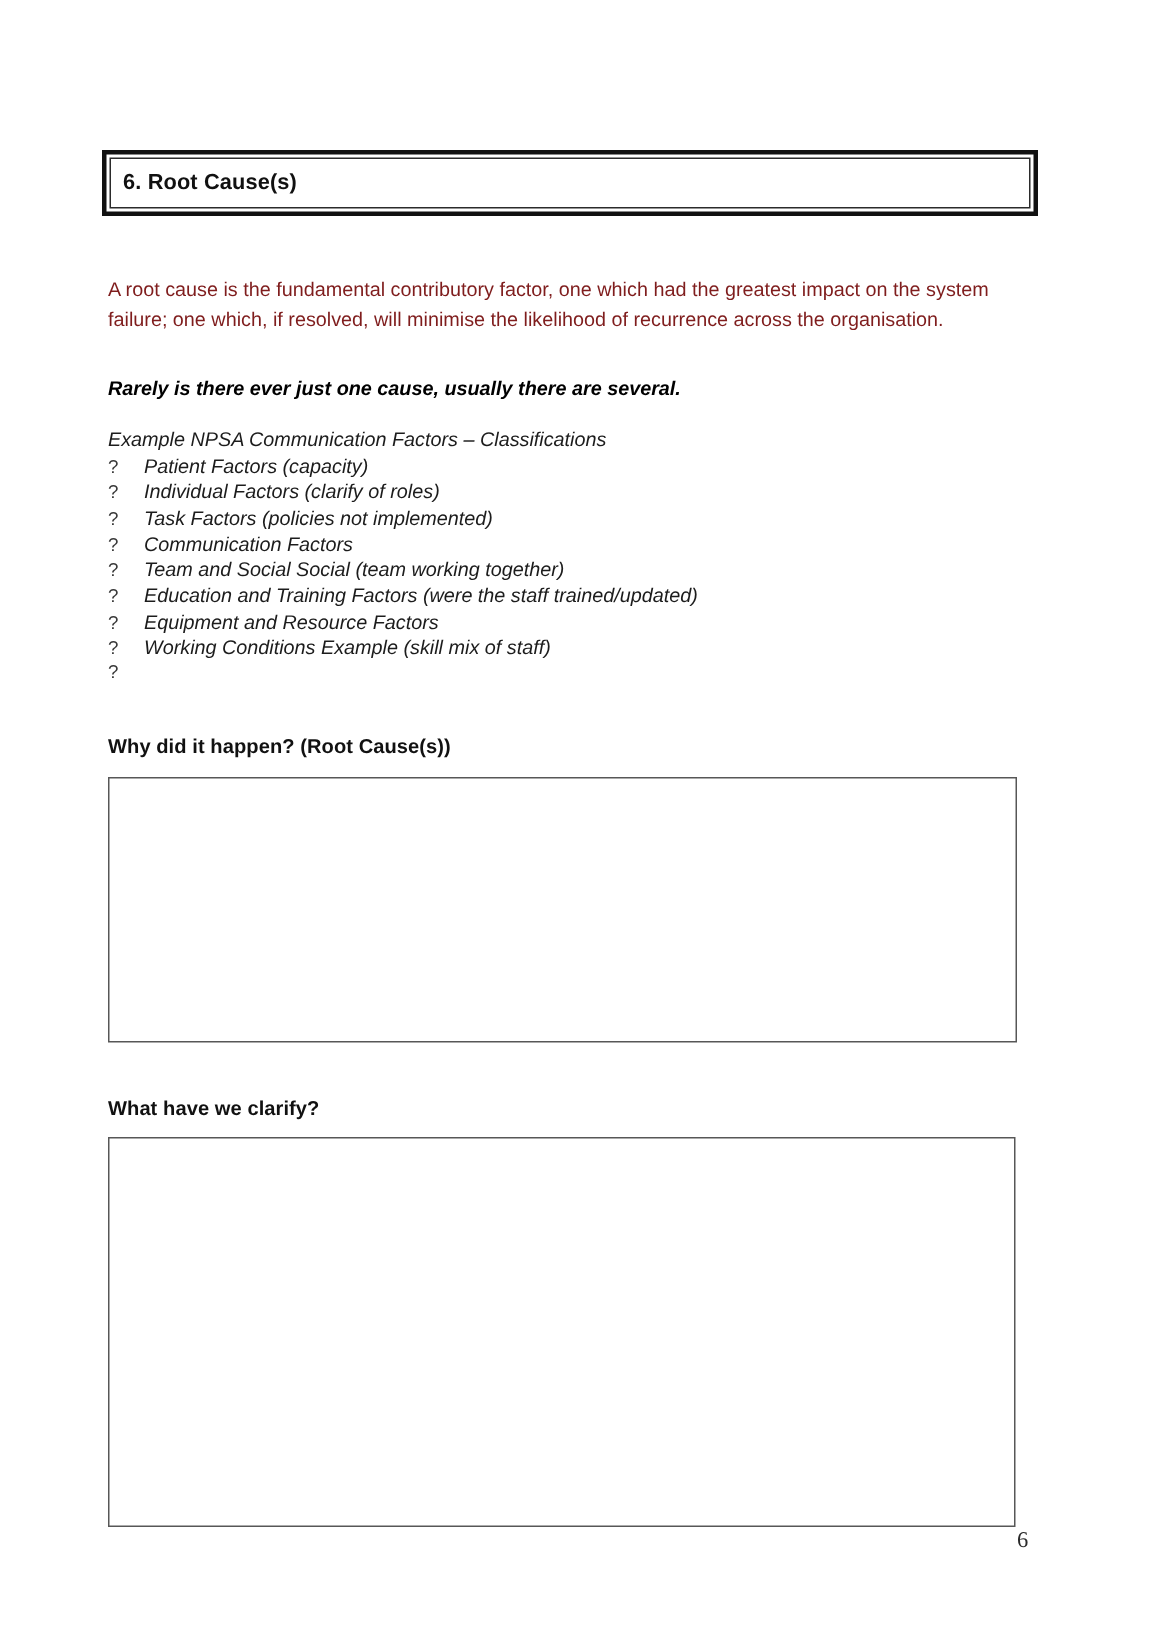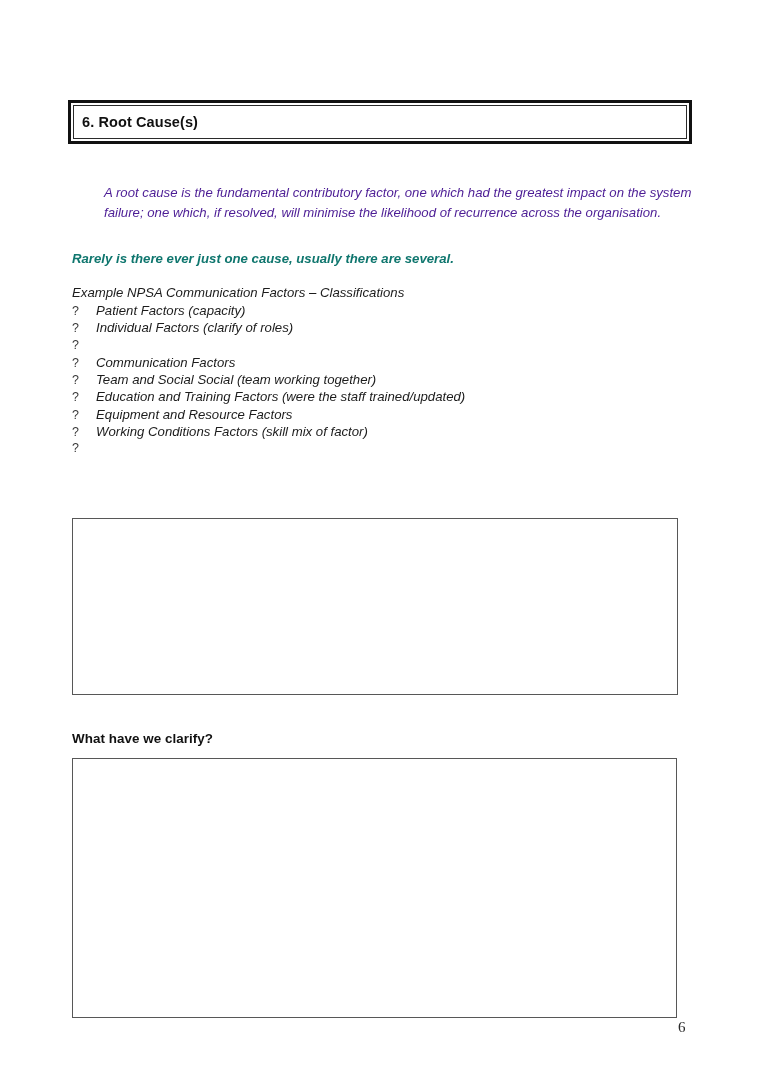--- a/index.html
+++ b/index.html
@@ -50,36 +50,34 @@
     color: #111111;
   }
 
   
   .intro {
     position: absolute;
     left: 72px;
     top: 170px;
     width: 595px;
     font-size: 13.2px;
-    font-style: italic;
     line-height: 19.5px;
-    color: #4c1d95;
-    margin-left: 32px;
+    color: #7f1d1d;
   }
 
   .emphasis {
     position: absolute;
     left: 72px;
     top: 236px;
     width: 600px;
     font-size: 13.2px;
     font-style: italic;
     font-weight: bold;
     line-height: 19px;
-    color: #0f766e;
+    color: #000000;
   }
 
   .example-label {
     position: absolute;
     left: 72px;
     top: 270px;
     width: 600px;
     font-size: 13.2px;
     font-style: italic;
     line-height: 19px;
@@ -180,46 +178,48 @@
     <li class="factor-item">
       <span class="factor-marker">?</span>
       <span class="factor-text">Patient Factors (capacity)</span>
     </li>
     <li class="factor-item">
       <span class="factor-marker">?</span>
       <span class="factor-text">Individual Factors (clarify of roles)</span>
     </li>
     <li class="factor-item">
       <span class="factor-marker">?</span>
+      <span class="factor-text">Task Factors (policies not implemented)</span>
     </li>
     <li class="factor-item">
       <span class="factor-marker">?</span>
       <span class="factor-text">Communication Factors</span>
     </li>
     <li class="factor-item">
       <span class="factor-marker">?</span>
       <span class="factor-text">Team and Social Social (team working together)</span>
     </li>
     <li class="factor-item">
       <span class="factor-marker">?</span>
       <span class="factor-text">Education and Training Factors (were the staff trained/updated)</span>
     </li>
     <li class="factor-item">
       <span class="factor-marker">?</span>
       <span class="factor-text">Equipment and Resource Factors</span>
     </li>
     <li class="factor-item">
       <span class="factor-marker">?</span>
-      <span class="factor-text">Working Conditions Factors (skill mix of factor)</span>
+      <span class="factor-text">Working Conditions Example (skill mix of staff)</span>
     </li>
     <li class="factor-item">
       <span class="factor-marker">?</span>
     </li>
   </ul>
 
+  <div class="question-heading q1">Why did it happen? (Root Cause(s))</div>
 
   <div class="answer-box answer-box-1"></div>
 
   <div class="question-heading q2">What have we clarify?</div>
 
   <div class="answer-box answer-box-2"></div>
 
   <div class="page-number">6</div>
 
 </div>

